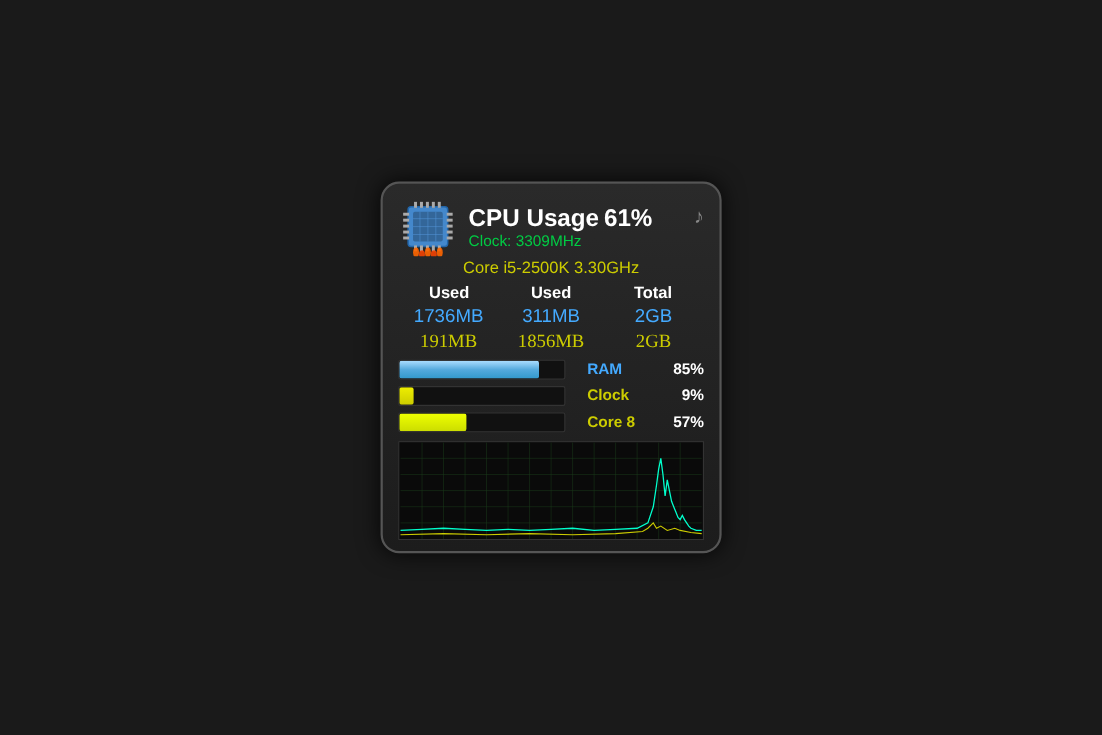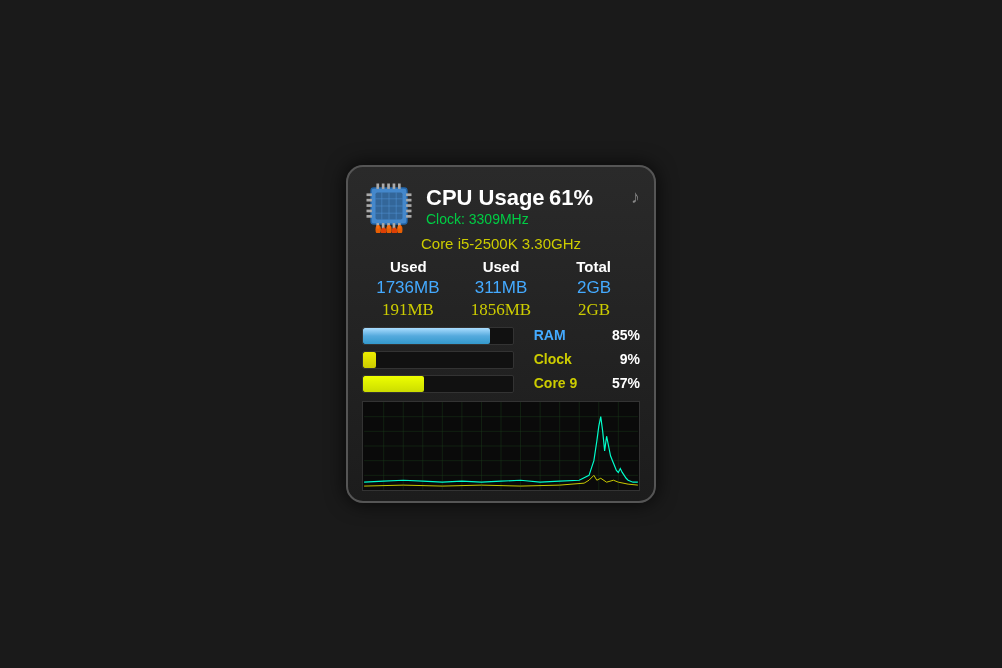--- a/index.html
+++ b/index.html
@@ -276,21 +276,21 @@
       <div class="bar-track">
         <div class="bar-fill page"></div>
       </div>
       <span class="bar-label page">Clock</span>
       <span class="bar-pct">9%</span>
     </div>
     <div class="bar-row">
       <div class="bar-track">
         <div class="bar-fill core2"></div>
       </div>
-      <span class="bar-label core2">Core 9</span>
+      <span class="bar-label core2">Core 8</span>
       <span class="bar-pct">57%</span>
     </div>
   </div>
 
   <div class="graph-section">
     <svg class="graph-grid" viewBox="0 0 280 90" xmlns="http://www.w3.org/2000/svg">
 
       <line x1="20" y1="0" x2="20" y2="90" stroke="#1a3a1a" stroke-width="0.5"></line>
       <line x1="40" y1="0" x2="40" y2="90" stroke="#1a3a1a" stroke-width="0.5"></line>
       <line x1="60" y1="0" x2="60" y2="90" stroke="#1a3a1a" stroke-width="0.5"></line>

